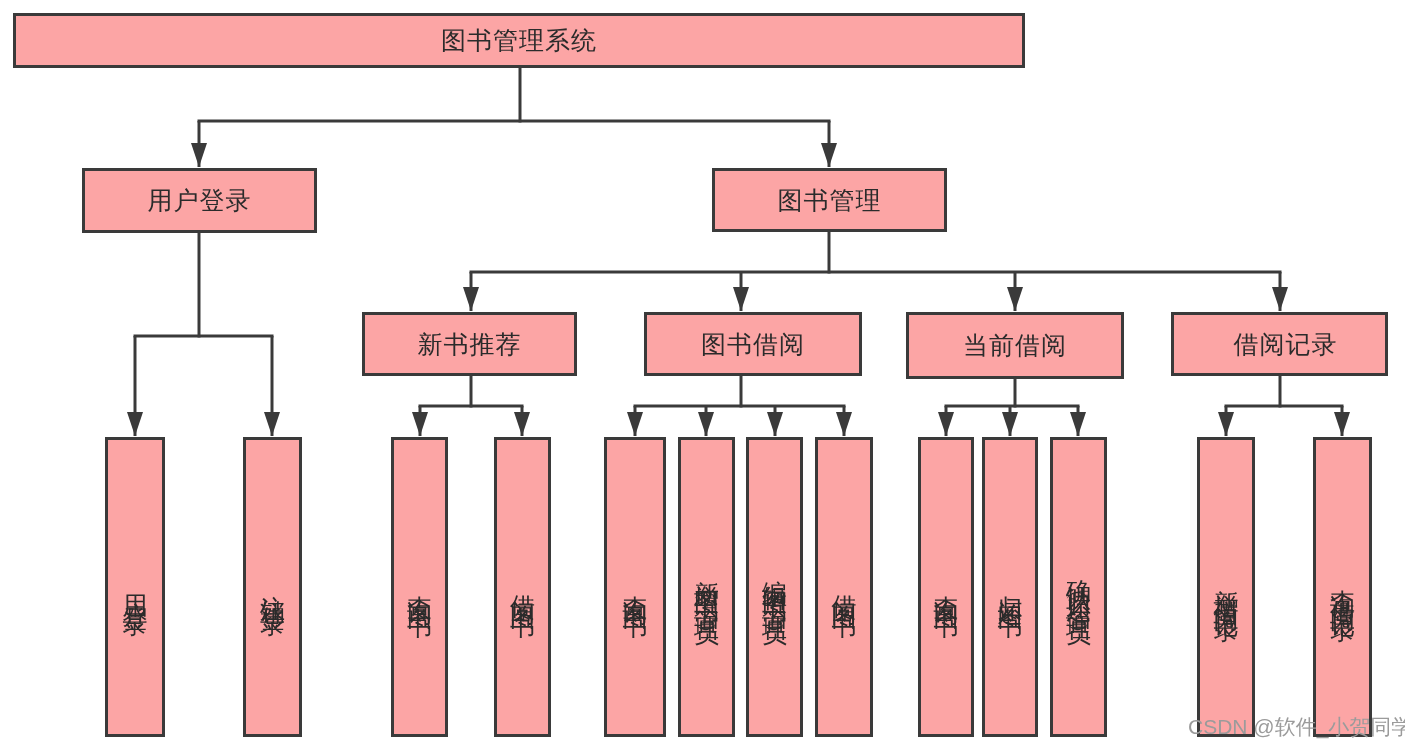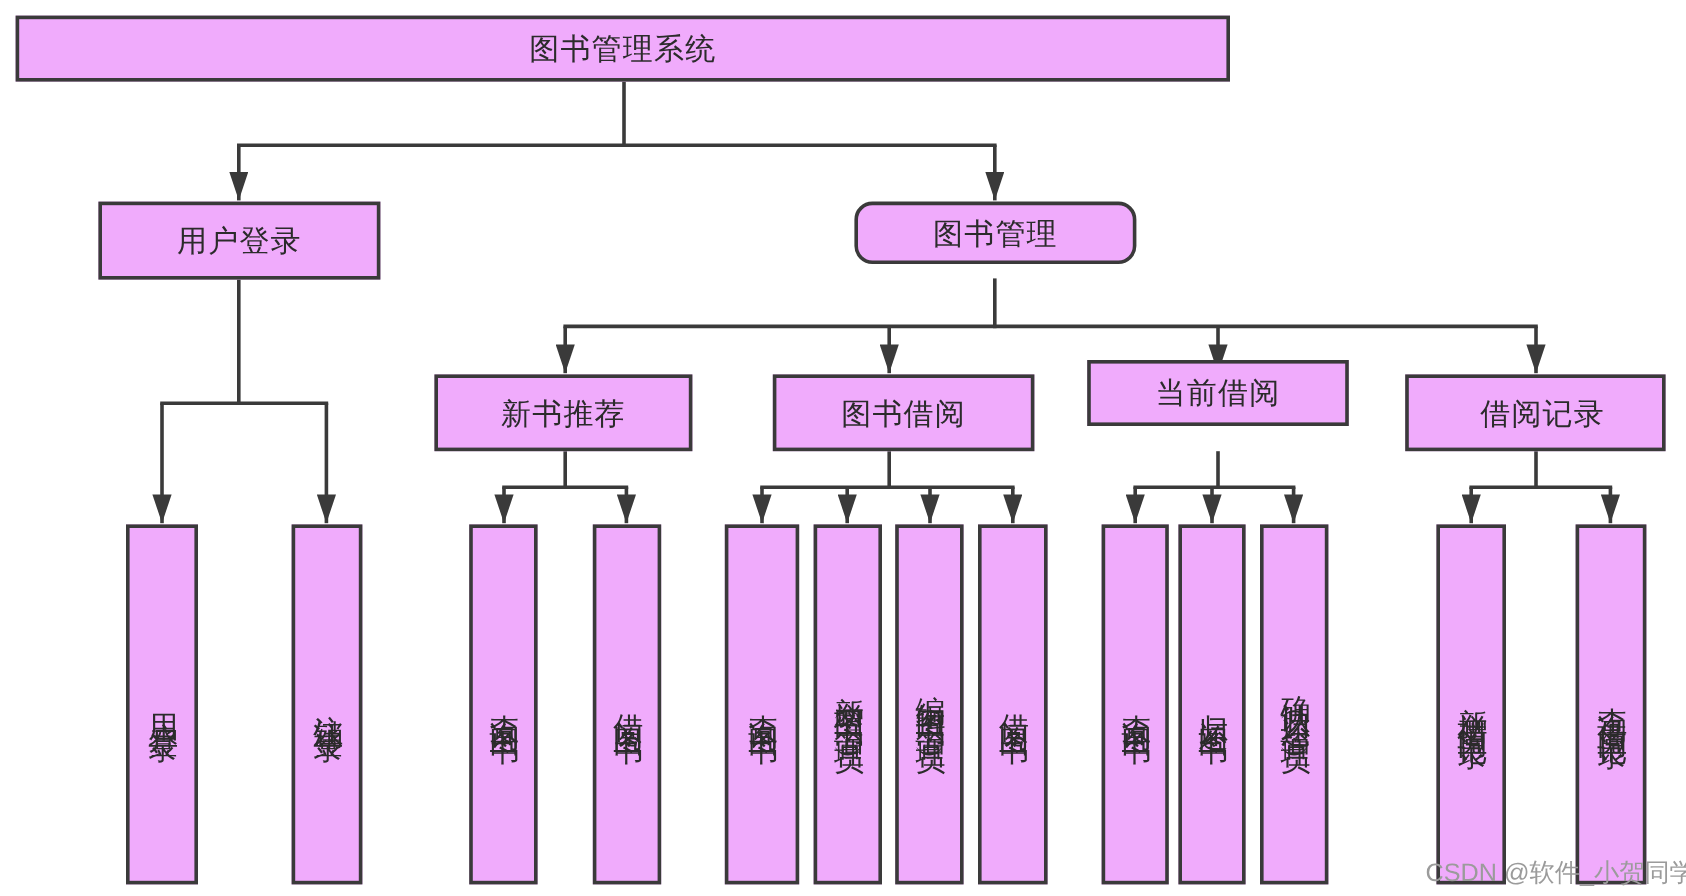--- a/index.html
+++ b/index.html
@@ -14,21 +14,21 @@
     width:1405px;height:747px;
     background:var(--bg);
     font-family:"Liberation Sans","DejaVu Sans",sans-serif;
     overflow:hidden;
   }
   .connectors{position:absolute;left:0;top:0;width:1405px;height:747px;}
   .node{
     position:absolute;
     box-sizing:border-box;
     border:3px solid var(--line);
-    background:#f0abfc;
+    background:#fca5a5;
     color:var(--text);
     display:flex;
     align-items:center;
     justify-content:center;
     text-align:left;
   }
   .node.h{
     font-size:25px;
     letter-spacing:1px;
     white-space:nowrap;
@@ -100,25 +100,25 @@
       <line x1="1280" y1="376" x2="1280" y2="407.5"></line>
       <line x1="1224.5" y1="406" x2="1343.5" y2="406"></line>
       <line x1="1226" y1="406" x2="1226" y2="436" marker-end="url(#arrow)"></line>
       <line x1="1342" y1="406" x2="1342" y2="436" marker-end="url(#arrow)"></line>
     </g>
   </svg>
 
   <div class="node h" style="left:13px;top:13px;width:1012px;height:55px;">图书管理系统</div>
 
   <div class="node h" style="left:82px;top:168px;width:235px;height:65px;">用户登录</div>
-  <div class="node h" style="left:712px;top:168px;width:235px;height:52px;border-radius:15px;">图书管理</div>
+  <div class="node h" style="left:712px;top:168px;width:235px;height:64px;">图书管理</div>
 
   <div class="node h" style="left:362px;top:312px;width:215px;height:64px;">新书推荐</div>
   <div class="node h" style="left:644px;top:312px;width:218px;height:64px;">图书借阅</div>
-  <div class="node h" style="left:906px;top:300px;width:218px;height:55px;">当前借阅</div>
+  <div class="node h" style="left:906px;top:312px;width:218px;height:67px;">当前借阅</div>
   <div class="node h" style="left:1171px;top:312px;width:217px;height:64px;padding-left:12px;">借阅记录</div>
 
   <div class="node v" style="left:105px;top:437px;width:60px;height:300px;">
     <span class="vtext">用户登录</span>
   </div>
   <div class="node v" style="left:243px;top:437px;width:59px;height:300px;">
     <span class="vtext">注销登录</span>
   </div>
 
   <div class="node v" style="left:391px;top:437px;width:57px;height:300px;">

